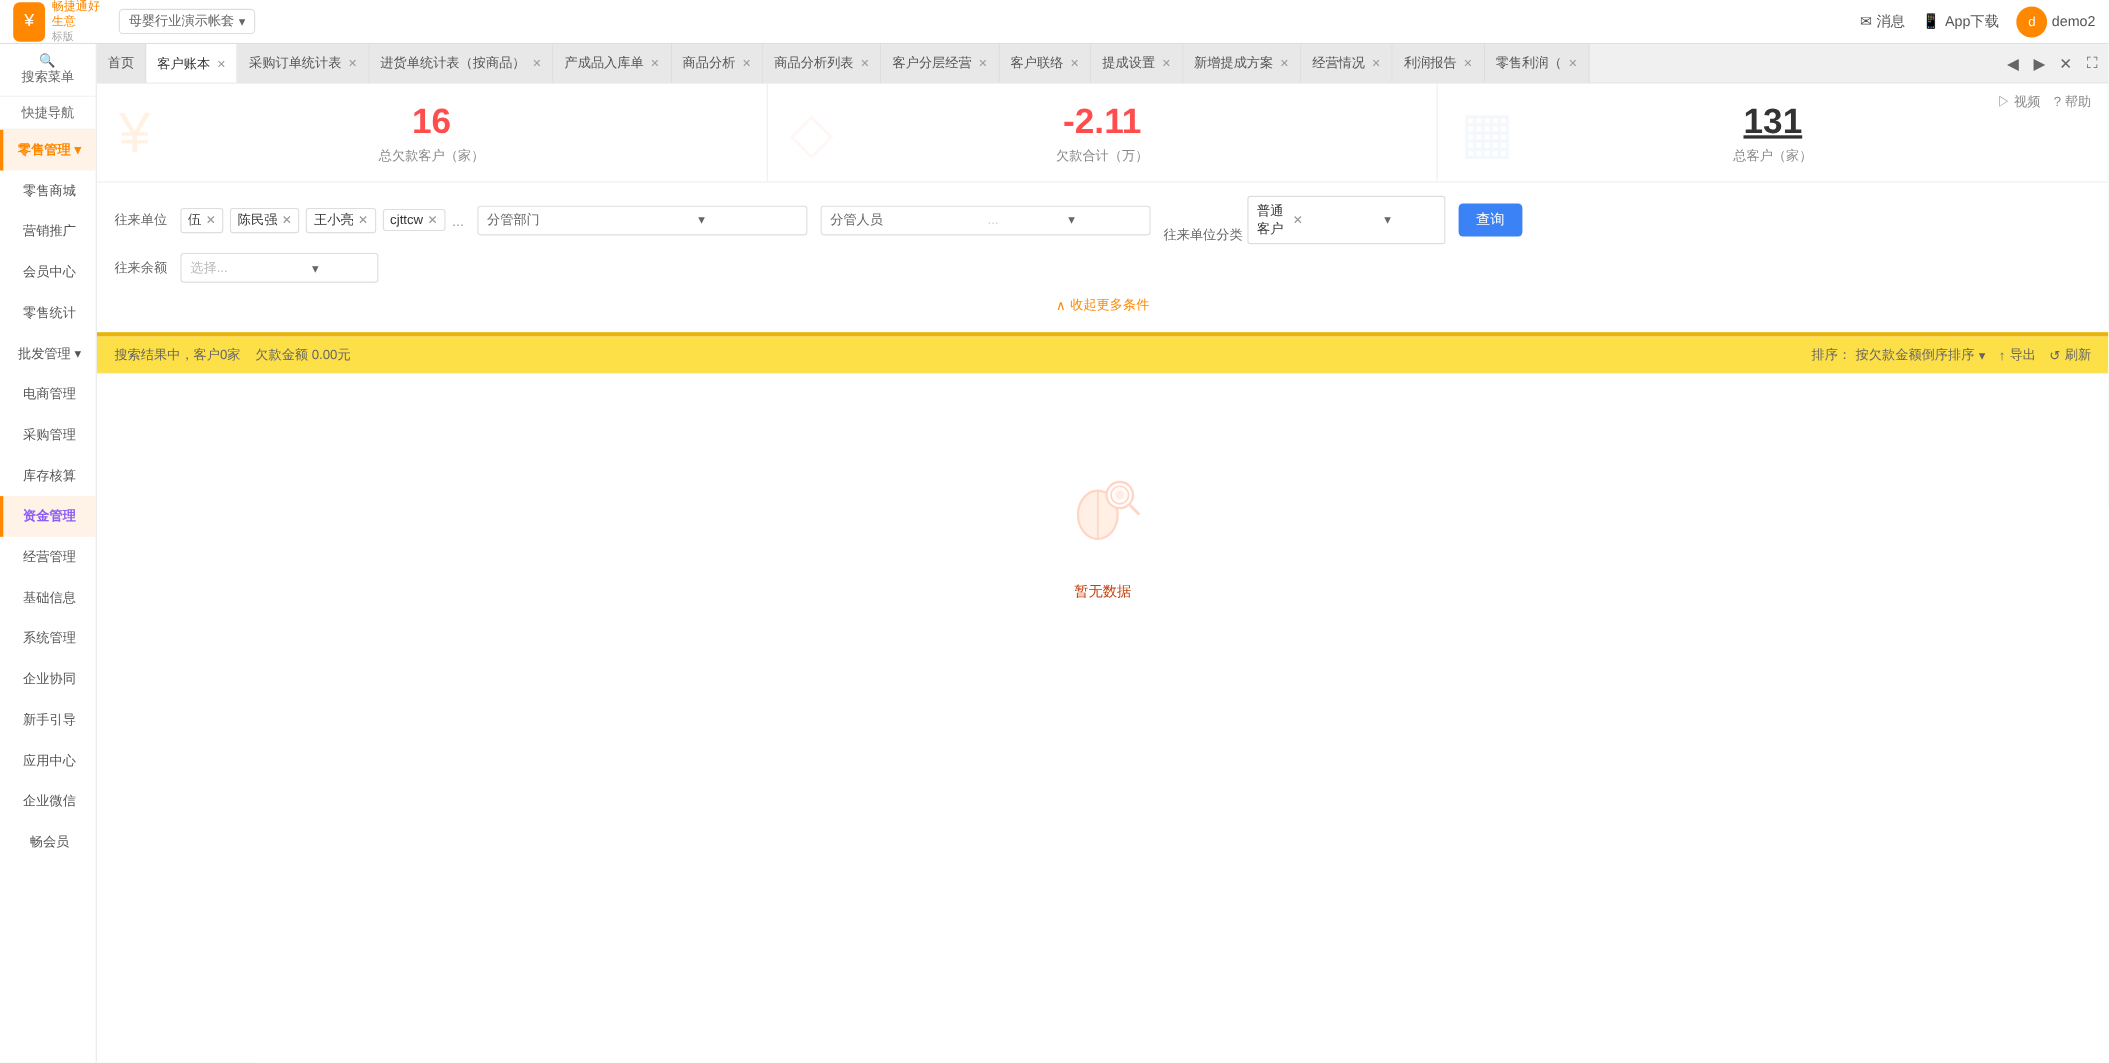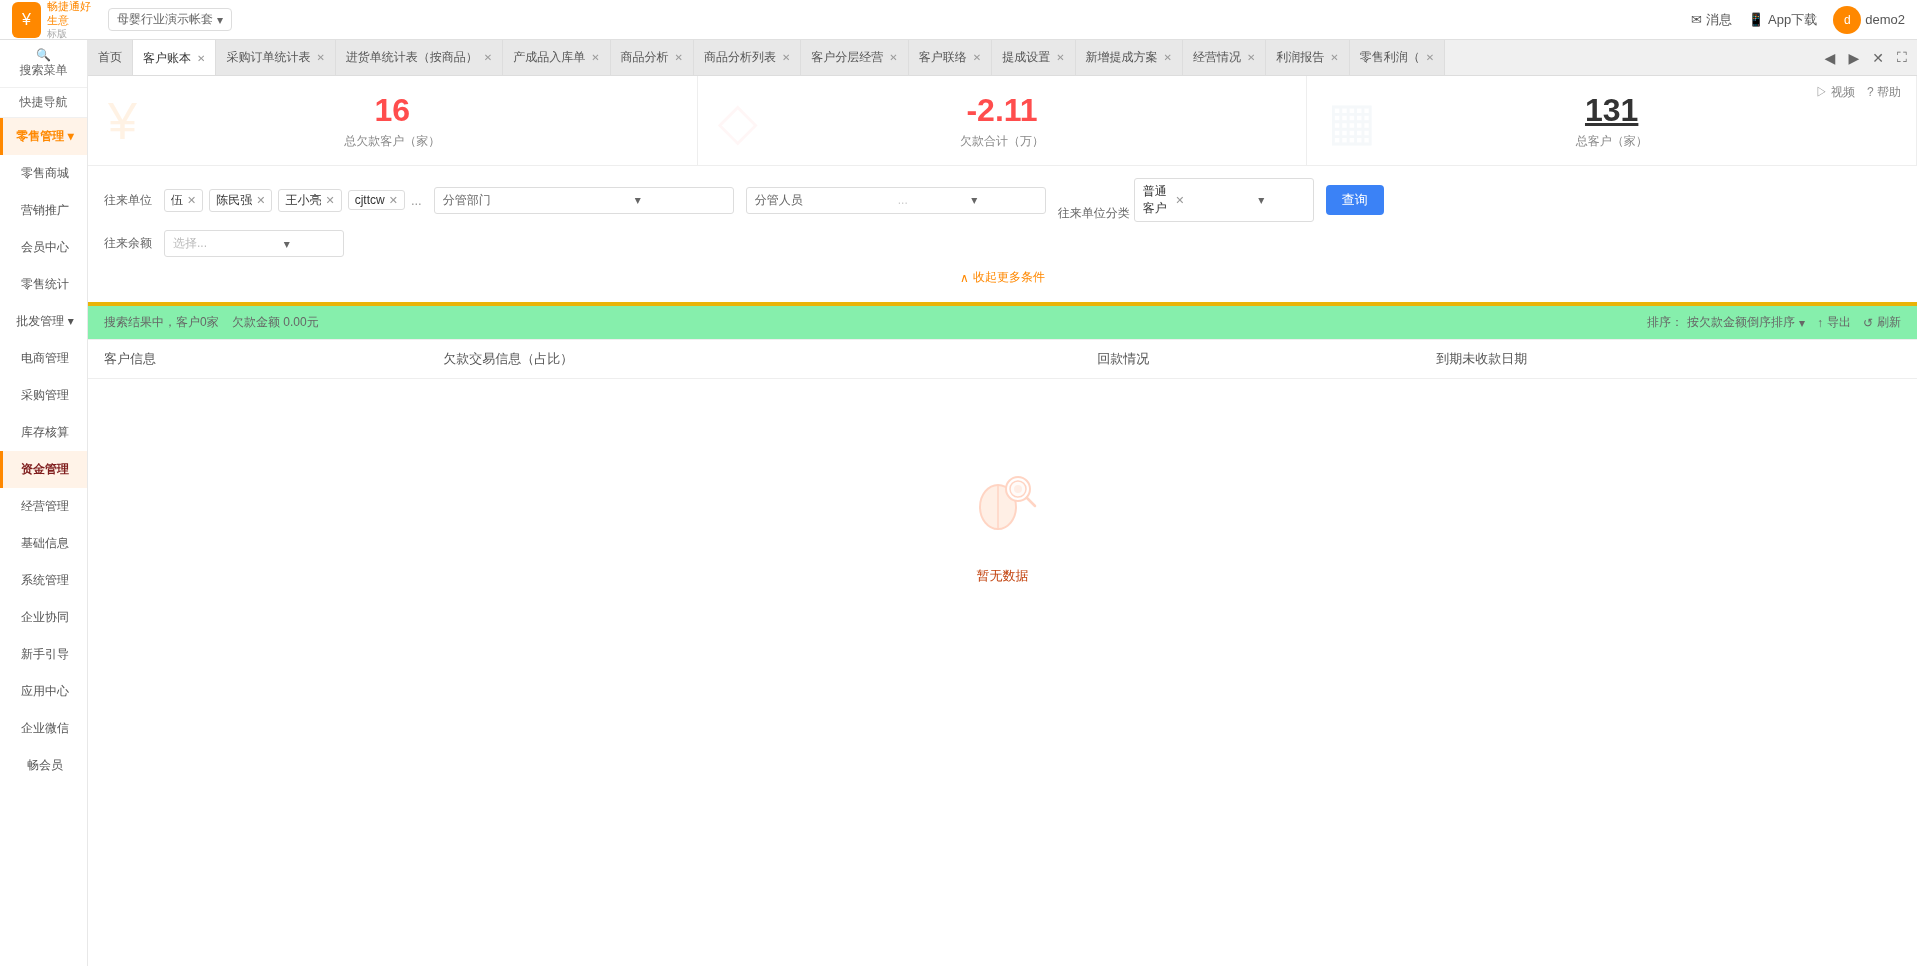--- a/index.html
+++ b/index.html
@@ -56,21 +56,21 @@
     .filter-tags { display: flex; align-items: center; gap: 6px; flex-wrap: wrap; }
     .filter-tag { display: flex; align-items: center; gap: 4px; background: #fff; border: 1px solid #ddd; border-radius: 3px; padding: 2px 6px; font-size: 12px; color: #333; }
     .filter-tag .remove { cursor: pointer; color: #999; font-size: 11px; }
     .filter-more { color: #999; cursor: pointer; font-size: 13px; }
     .filter-select { display: flex; align-items: center; gap: 4px; border: 1px solid #ddd; border-radius: 3px; padding: 4px 8px; font-size: 12px; color: #666; min-width: 180px; background: #fff; cursor: pointer; }
     .filter-select-wide { min-width: 300px; }
     .filter-select span { flex: 1; }
     .collapse-btn { display: flex; align-items: center; gap: 4px; color: #ff8800; font-size: 12px; cursor: pointer; justify-content: center; padding: 4px 0; }
 
     
-    .results-bar { display: flex; align-items: center; justify-content: space-between; padding: 8px 16px; background: #86efac; border-bottom: 1px solid #eee; font-size: 12px; color: #666; }
+    .results-bar { display: flex; align-items: center; justify-content: space-between; padding: 8px 16px; background: #fde047; border-bottom: 1px solid #eee; font-size: 12px; color: #666; }
     .results-actions { display: flex; align-items: center; gap: 12px; }
     .results-action { display: flex; align-items: center; gap: 4px; cursor: pointer; color: #666; }
     .sort-select { display: flex; align-items: center; gap: 4px; cursor: pointer; }
 
     
     .data-table { width: 100%; border-collapse: collapse; }
     .data-table th { padding: 10px 16px; text-align: left; font-size: 13px; color: #555; font-weight: normal; border-bottom: 1px solid #eee; background: #fff; }
 
     
     .empty-state { display: flex; flex-direction: column; align-items: center; justify-content: center; padding: 80px 20px; color: #ccc; font-size: 13px; }
@@ -141,21 +141,21 @@
     </div>
     <div class="sidebar-item">
       <span>电商管理</span>
     </div>
     <div class="sidebar-item">
       <span>采购管理</span>
     </div>
     <div class="sidebar-item">
       <span>库存核算</span>
     </div>
-    <div class="sidebar-item active" style="background:#fff3e8;color:#7f1d1d;border-left:3px solid #ff8800;">
+    <div class="sidebar-item active" style="background:#fff3e8;color:#8b5cf6;border-left:3px solid #ff8800;">
       <span>资金管理</span>
     </div>
     <div class="sidebar-item">
       <span>经营管理</span>
     </div>
     <div class="sidebar-item">
       <span>基础信息</span>
     </div>
     <div class="sidebar-item">
       <span>系统管理</span>
@@ -349,32 +349,20 @@
             <span>↑</span>
             <span>导出</span>
           </div>
           <div class="results-action">
             <span>↺</span>
             <span>刷新</span>
           </div>
         </div>
       </div>
 
-      <table class="data-table">
-        <thead>
-          <tr>
-            <th>客户信息</th>
-            <th>欠款交易信息（占比）</th>
-            <th>回款情况</th>
-            <th>到期未收款日期</th>
-          </tr>
-        </thead>
-        <tbody>
-        </tbody>
-      </table>
 
       <div class="empty-state">
         <div style="font-size:72px;margin-bottom:12px;opacity:0.5;">
           
           <svg width="80" height="80" viewBox="0 0 80 80" fill="none" xmlns="http://www.w3.org/2000/svg">
             <ellipse cx="35" cy="48" rx="18" ry="22" fill="#ffccaa" opacity="0.6"></ellipse>
             <ellipse cx="35" cy="48" rx="18" ry="22" fill="none" stroke="#ffaa88" stroke-width="2"></ellipse>
             <line x1="35" y1="26" x2="35" y2="70" stroke="#ffaa88" stroke-width="1.5"></line>
             <circle cx="55" cy="30" r="12" fill="#fff" stroke="#ffaa88" stroke-width="2"></circle>
             <circle cx="55" cy="30" r="8" fill="#fff9f5" stroke="#ffaa88" stroke-width="1.5"></circle>

